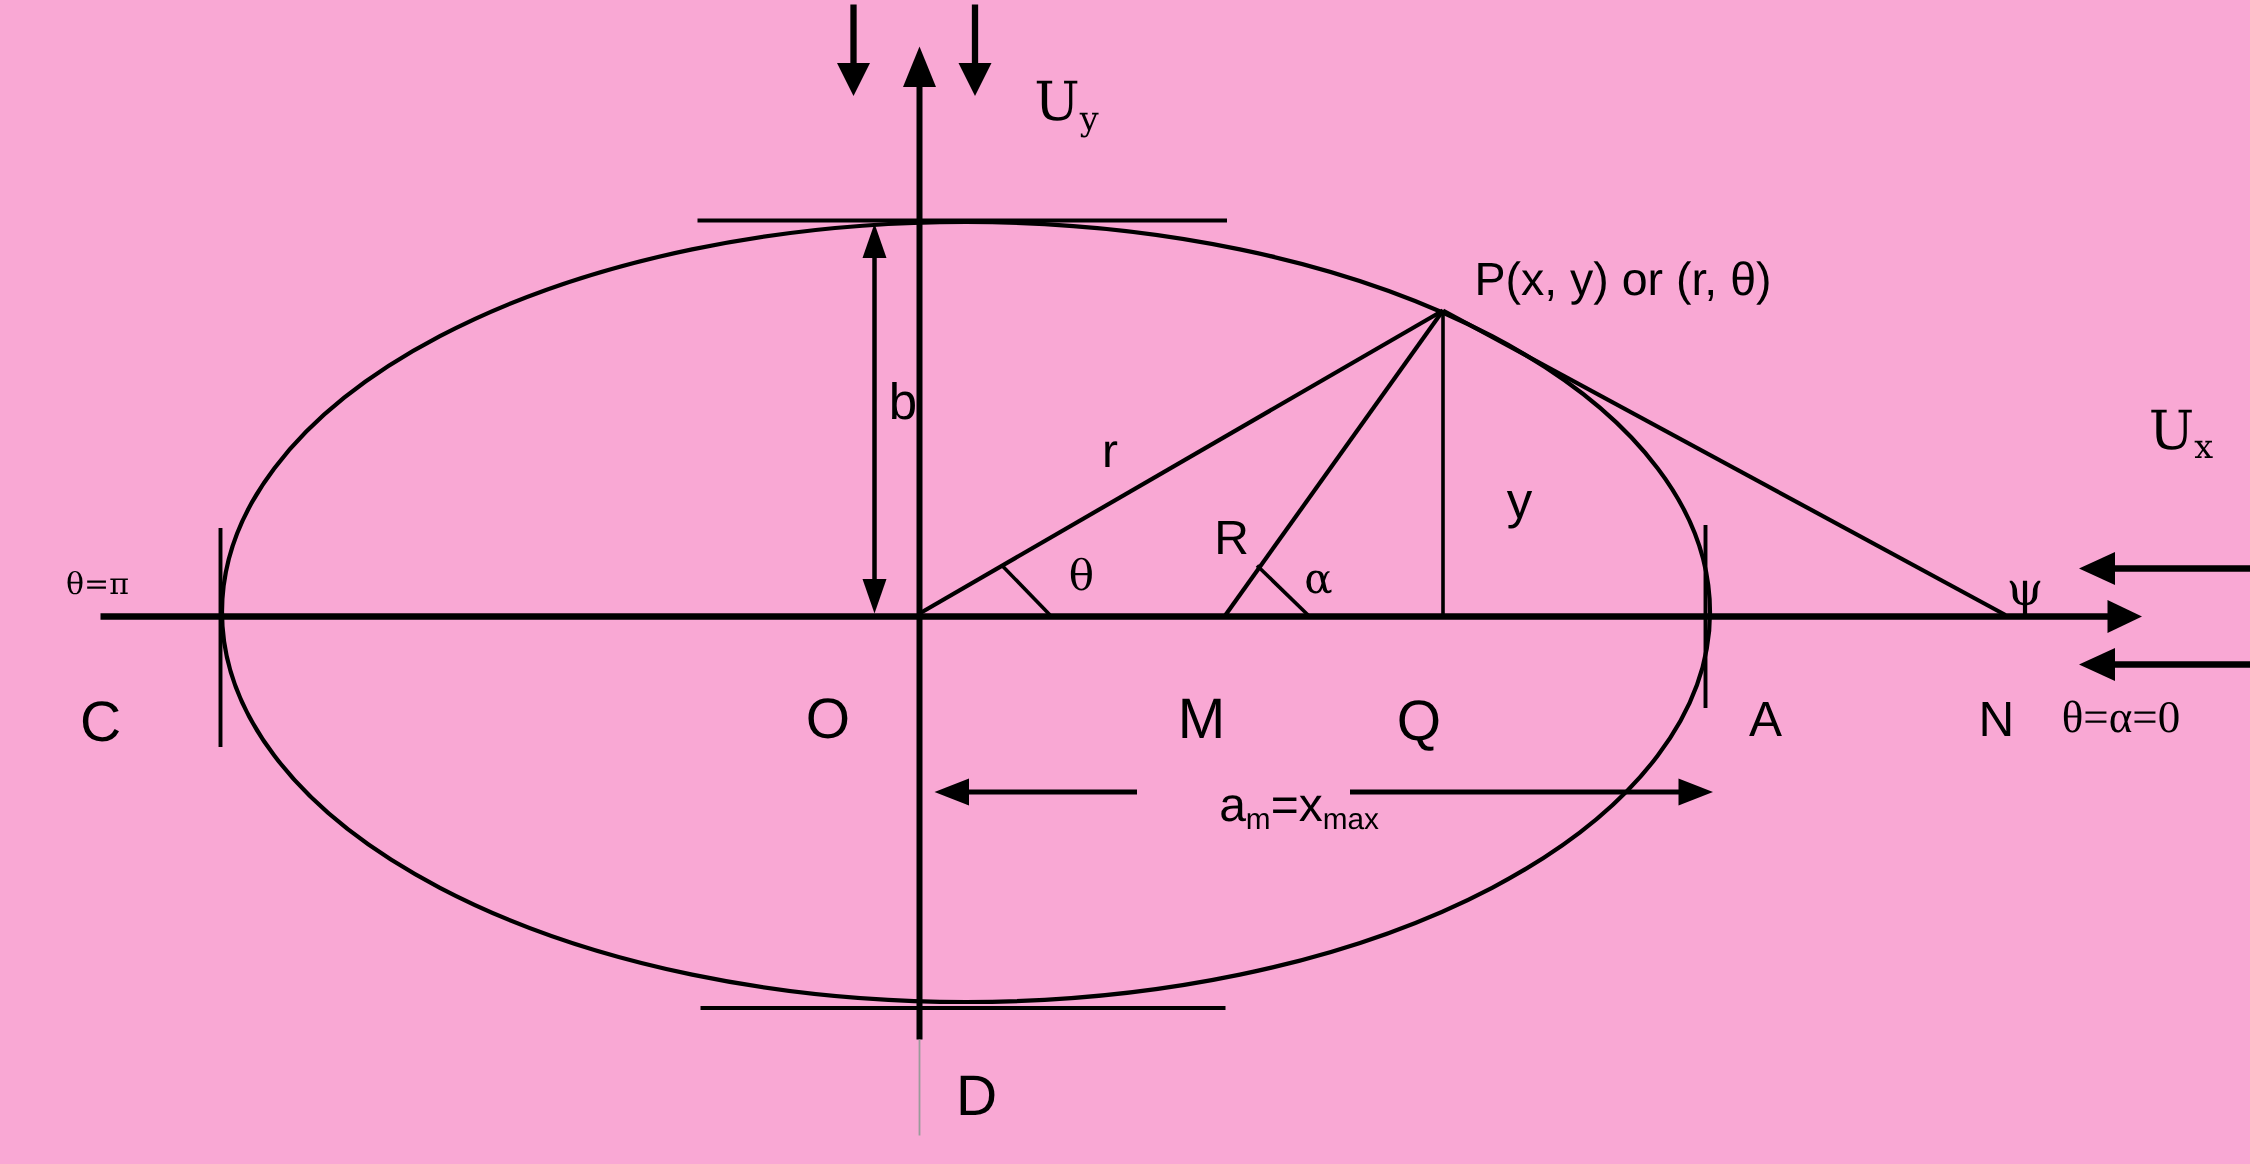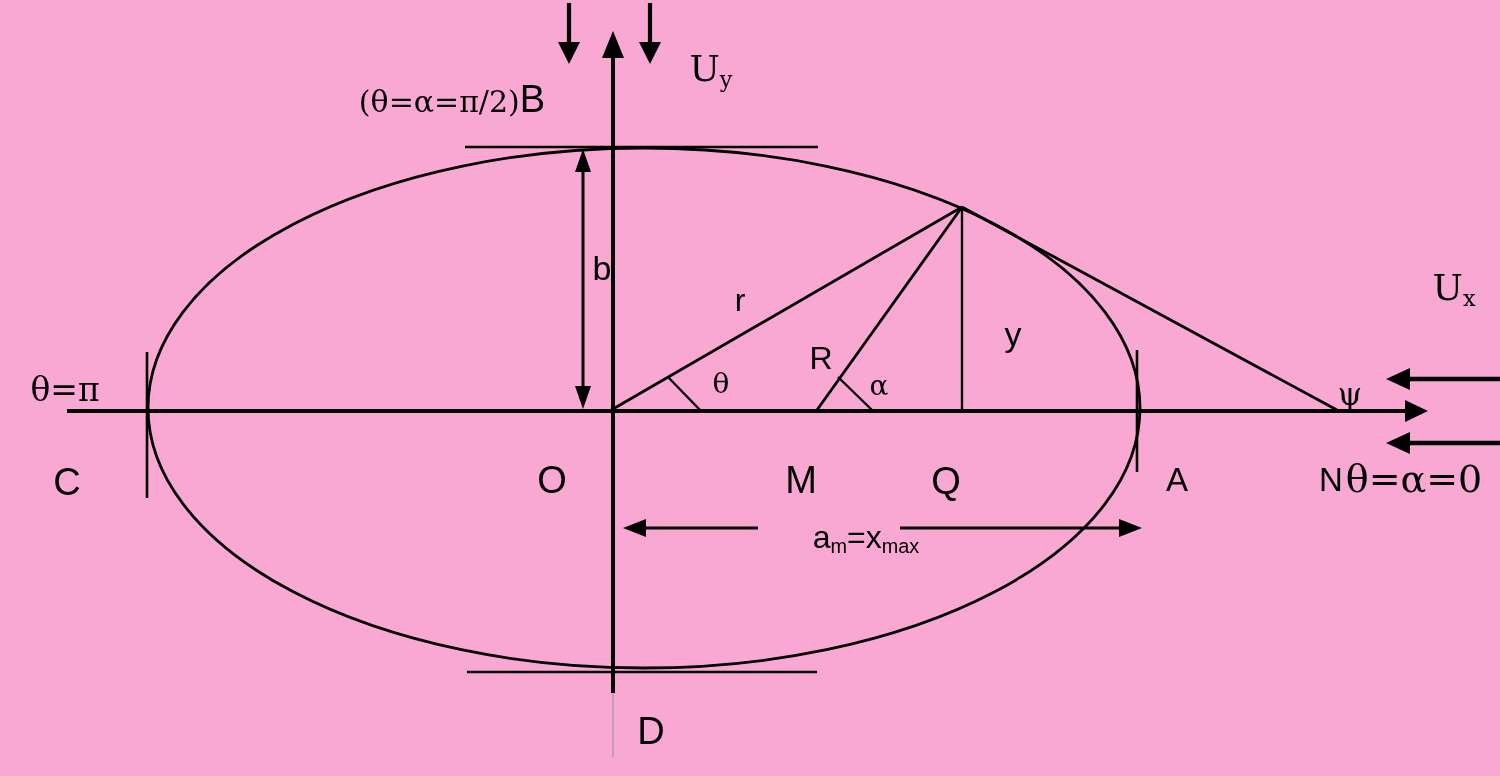--- a/index.html
+++ b/index.html
@@ -20,23 +20,23 @@
     user-select: none;
   }
   .sans  { font-family: "Liberation Sans", "DejaVu Sans", sans-serif; }
   .serif { font-family: "DejaVu Serif", "Liberation Serif", serif; }
   .sub   { font-size: 0.62em; vertical-align: -0.28em; }
   .f38 { font-size: 38px; }
   .f34 { font-size: 34px; }
   .f33 { font-size: 33px; }
   .f32 { font-size: 32px; }
   .f31 { font-size: 31px; }
-  .f29 { font-size: 38px; }
+  .f29 { font-size: 30px; font-family: Liberation Serif, serif; }
   .f28 { font-size: 28px; }
-  .f27 { font-size: 33px; }
+  .f27 { font-size: 20px; }
   .f36 { font-size: 36px; }
   .bvert { font-size: 30px; }
   .bvert .vertex-b { font-family: "Liberation Sans", "DejaVu Sans", sans-serif; font-size: 38px; }
 </style>
 </head>
 <body>
 
 <div class="stage">
 
   <svg width="1500" height="776" viewBox="0 0 1500 776">
@@ -92,26 +92,26 @@
       <polygon points="1386,379 1410,368 1410,390" fill="#000"></polygon>
       <line x1="1409" y1="443" x2="1500" y2="443" stroke="#000" stroke-width="4.4"></line>
       <polygon points="1386,443 1410,432 1410,454" fill="#000"></polygon>
     </g>
   </svg>
 
   <div class="lbl serif f36" style="left:711px; top:71px;"><span>U</span><sub class="sub">y</sub></div>
 
   <div class="lbl serif f36" style="left:1454px; top:290px;"><span>U</span><sub class="sub">x</sub></div>
 
-  <div class="lbl serif bvert" style="left:452px; top:99px;"><span>(θ=α=π/2)</span><span class="vertex-b">B</span></div>
 
   <div class="lbl serif f27" style="left:65px; top:389px;">θ=π</div>
 
   <div class="lbl serif f29" style="left:1414px; top:479px;">θ=α=0</div>
 
+  <div class="lbl sans f31" style="left:1082px; top:186px;">P(x, y) or (r, θ)</div>
   <div class="lbl sans f38" style="left:552px; top:480px;">O</div>
   <div class="lbl sans f38" style="left:801px; top:480px;">M</div>
   <div class="lbl sans f38" style="left:946px; top:481px;">Q</div>
   <div class="lbl sans f33" style="left:1177px; top:479px;">A</div>
   <div class="lbl sans f33" style="left:1331px; top:479px;">N</div>
   <div class="lbl sans f38" style="left:67px; top:482px;">C</div>
   <div class="lbl sans f38" style="left:651px; top:731px;">D</div>
 
   <div class="lbl sans f34" style="left:602px; top:268px;">b</div>
   <div class="lbl sans f32" style="left:740px; top:300px;">r</div>

